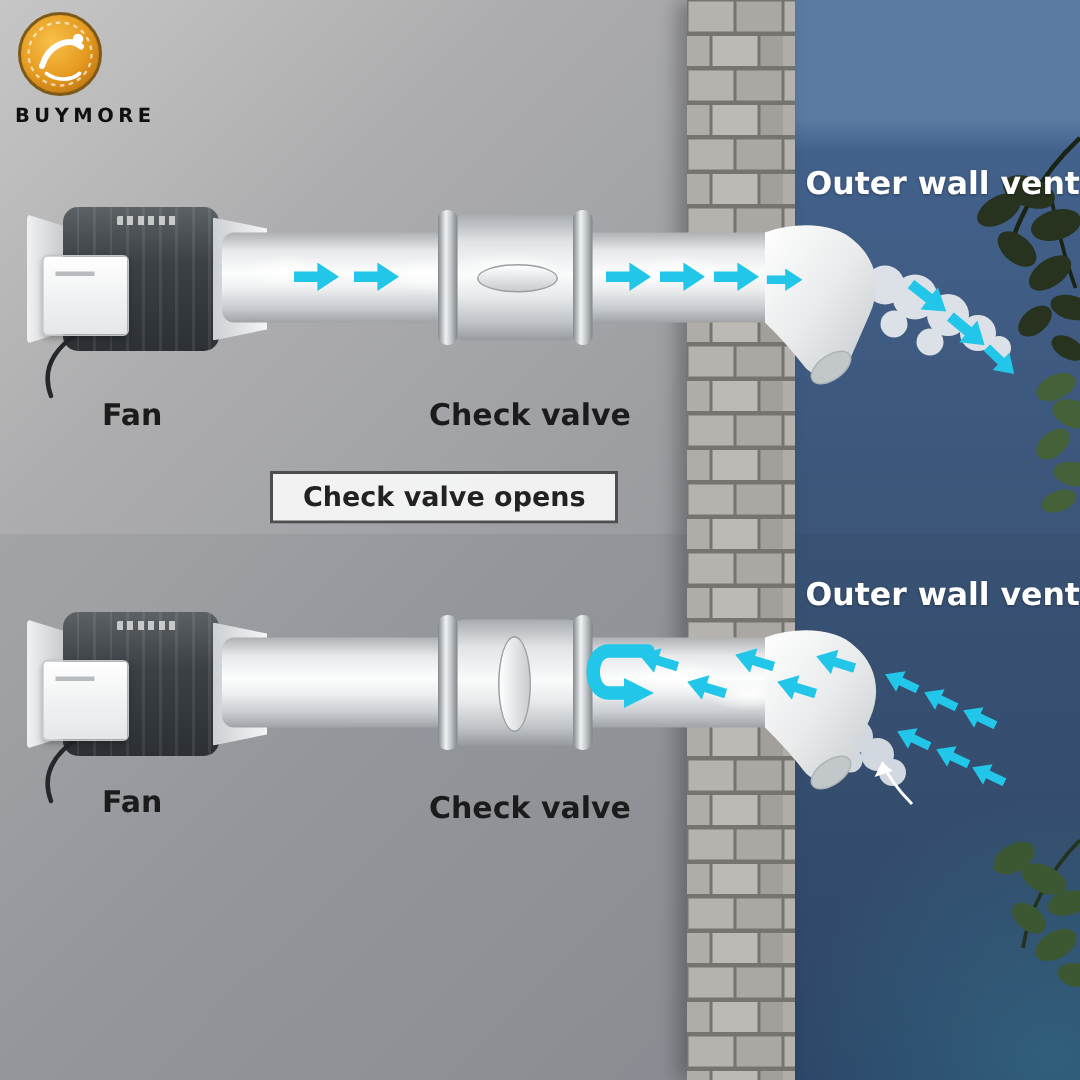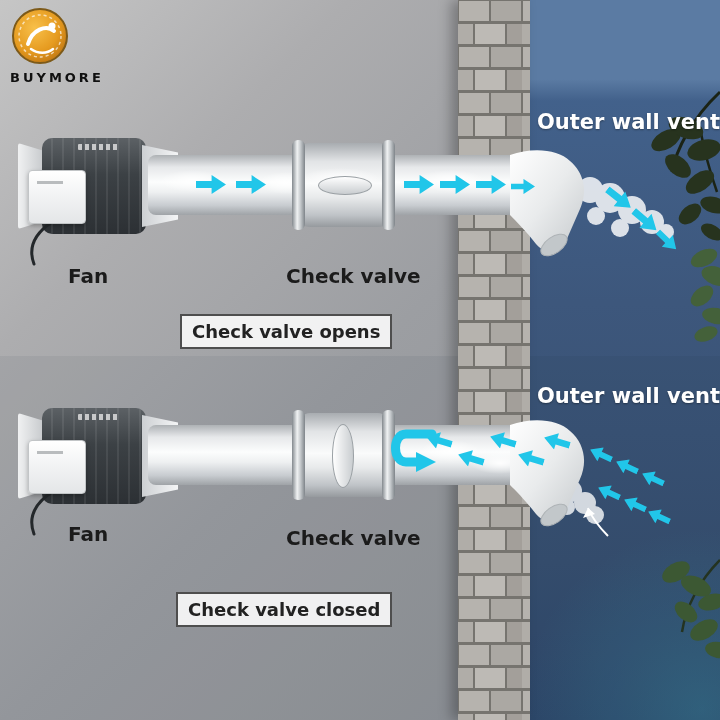--- a/index.html
+++ b/index.html
@@ -52,21 +52,21 @@
        clip-path:polygon(0 33%,52% 33%,52% 5%,100% 50%,52% 95%,52% 67%,0 67%);
        filter:drop-shadow(0 1px 1px rgba(0,40,60,.35))}
   .swirl{position:absolute;height:22px;border-radius:50%;z-index:4;
          background:radial-gradient(closest-side,rgba(255,255,255,.95),rgba(255,255,255,0))}
   .uturn{position:absolute;z-index:5}
   
   .label-dark{position:absolute;z-index:6;font-weight:bold;font-size:20px;color:#1b1b1b}
   .label-white{position:absolute;z-index:6;font-weight:bold;font-size:21px;color:#ffffff;
                text-shadow:0 1px 2px rgba(0,0,0,.35);white-space:nowrap}
   .caption{position:absolute;z-index:6;background:rgba(247,247,247,.93);border:2px solid #4e4e4e;
-           padding:5px 10px;font-size:18px;font-weight:bold;color:#222;white-space:nowrap}
+           padding:5px 20px;font-size:18px;font-weight:bold;color:#222;white-space:nowrap}
   .logo{position:absolute;left:8px;top:4px;z-index:6}
   .brand{position:absolute;left:10px;top:70px;z-index:6;font-size:13px;font-weight:bold;
          letter-spacing:3px;color:#101010}
   .gas-pointer{position:absolute;z-index:5}
 </style>
 </head>
 <body>
 
 <div class="stage">
 
@@ -269,15 +269,14 @@
   <div class="arr" style="left:644px;top:506px;transform:rotate(205deg) scale(.8)"></div>
 
   <svg class="gas-pointer" style="left:578px;top:500px" width="40" height="40">
     <path d="M 30 36 C 22 28 14 18 10 8" stroke="#ffffff" stroke-width="2" fill="none"></path>
     <polygon points="10,8 5,18 17,14" fill="#ffffff"></polygon>
   </svg>
 
   <div class="label-white" style="left:537px;top:384px">Outer wall vent</div>
   <div class="label-dark" style="left:68px;top:522px">Fan</div>
   <div class="label-dark" style="left:286px;top:526px">Check valve</div>
-  <div class="caption" style="left:176px;top:592px">Check valve closed</div>
 
 </div>
 
 </body></html>

